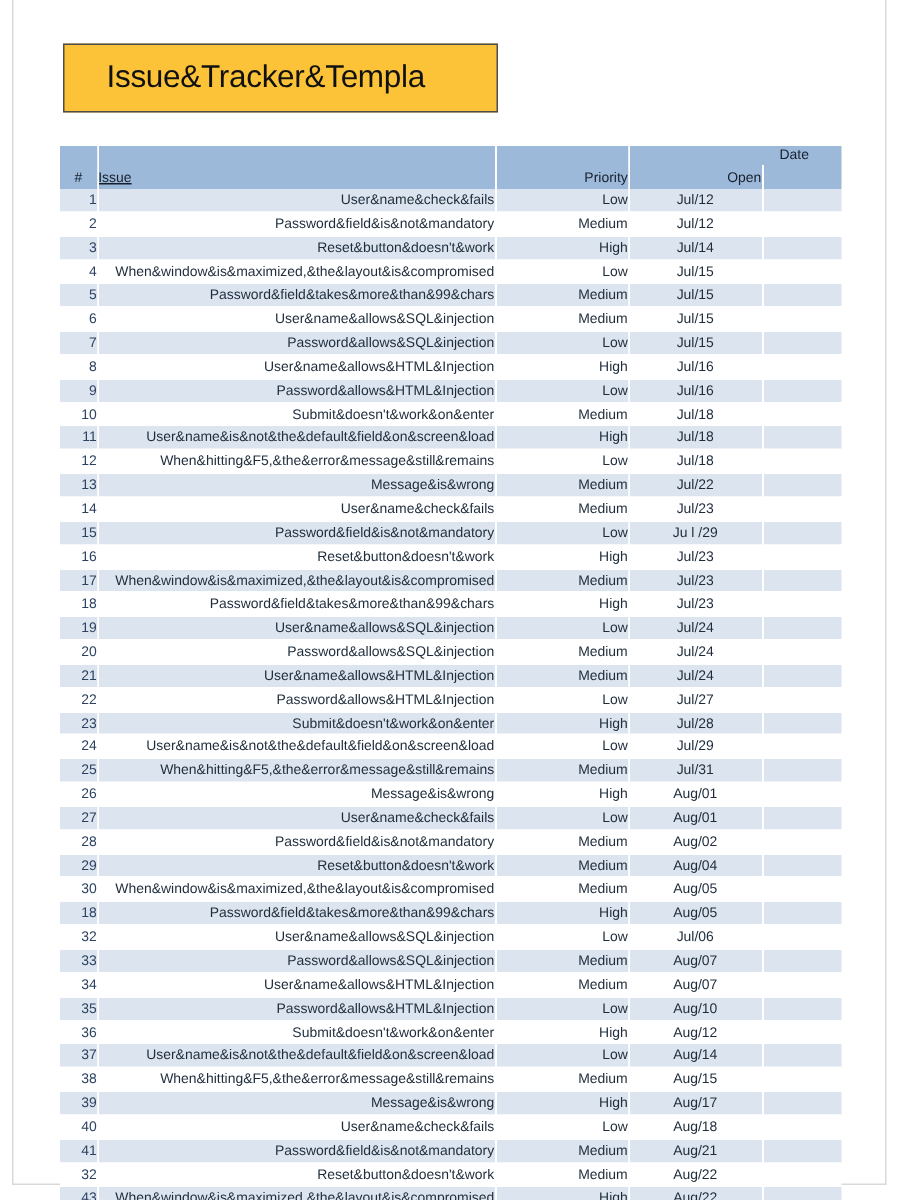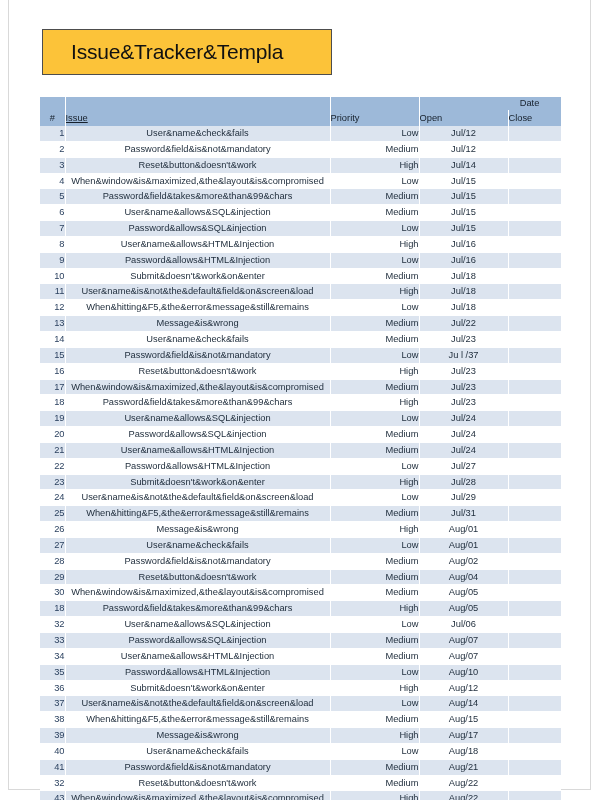--- a/index.html
+++ b/index.html
@@ -93,29 +93,29 @@
     border-right: 1px solid #ffffff;
   }
   tr.hdr-top td { height: 13px; line-height: 13px; }
   tr.hdr-main th { height: 16px; line-height: 16px; }
   td.date-span {
     text-align: center;
     font-size: 9.3px;
   }
   th.h-num   { text-align: center; }
   th.h-issue { text-align: left; padding-left: 4px; text-decoration: underline; }
-  th.h-prio, th.h-open, th.h-close { text-align: left; padding-right: 6px; }
+  th.h-prio, th.h-open, th.h-close { text-align: right; padding-right: 6px; }
 
   
   tr.band-a td { background: #ffffff; }
   tr.band-b td { background: #DCE4EF; }
   tr.row td { border-bottom: 1px solid #ffffff; }
 
   td.num    { text-align: right; padding-right: 6px; color: #2c4260; }
-  td.issue  { text-align: center;  padding-left: 5px; }
+  td.issue  { text-align: right;  padding-left: 5px; }
   td.prio   { text-align: right; padding-right: 8px; margin-left: 48px; }
   td.open   { text-align: center; padding-right: 10px; }
   td.close  { text-align: right; padding-right: 10px; }
 
   
   td.pr-lg { padding-right: 22px; }
   td.pr-md { padding-right: 14px; }
   td.pr-sm { padding-right: 4px; }
   td.op-lg { padding-right: 24px; }
   td.op-md { padding-right: 16px; }
@@ -250,21 +250,21 @@
           <td class="num">14</td>
           <td class="issue">User&amp;name&amp;check&amp;fails</td>
           <td class="prio pr-sm">Medium</td>
           <td class="open op-sm">Jul/23</td>
           <td class="close">Ju</td>
         </tr>
         <tr class="row band-b">
           <td class="num">15</td>
           <td class="issue">Password&amp;field&amp;is&amp;not&amp;mandatory</td>
           <td class="prio pr-sm">Low</td>
-          <td class="open op-sm">Ju l /37</td>
+          <td class="open op-sm">Ju l /29</td>
           <td class="close"></td>
         </tr>
         <tr class="row band-a">
           <td class="num">16</td>
           <td class="issue">Reset&amp;button&amp;doesn't&amp;work</td>
           <td class="prio pr-md">High</td>
           <td class="open op-md">Jul/23</td>
           <td class="close">Ju</td>
         </tr>
         <tr class="row band-b">

